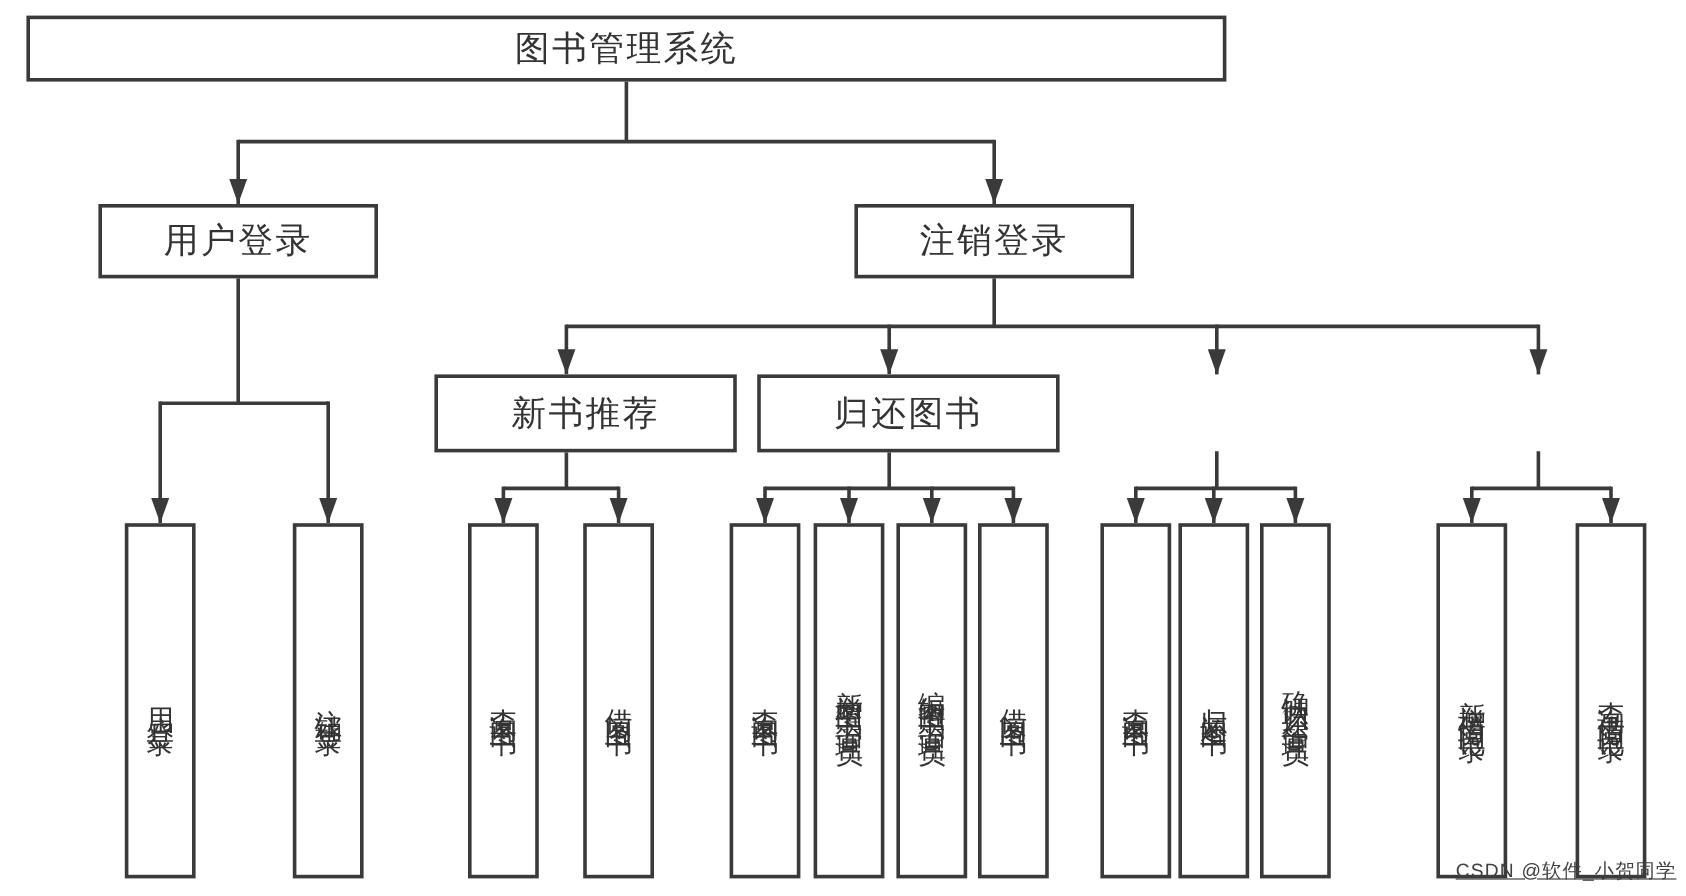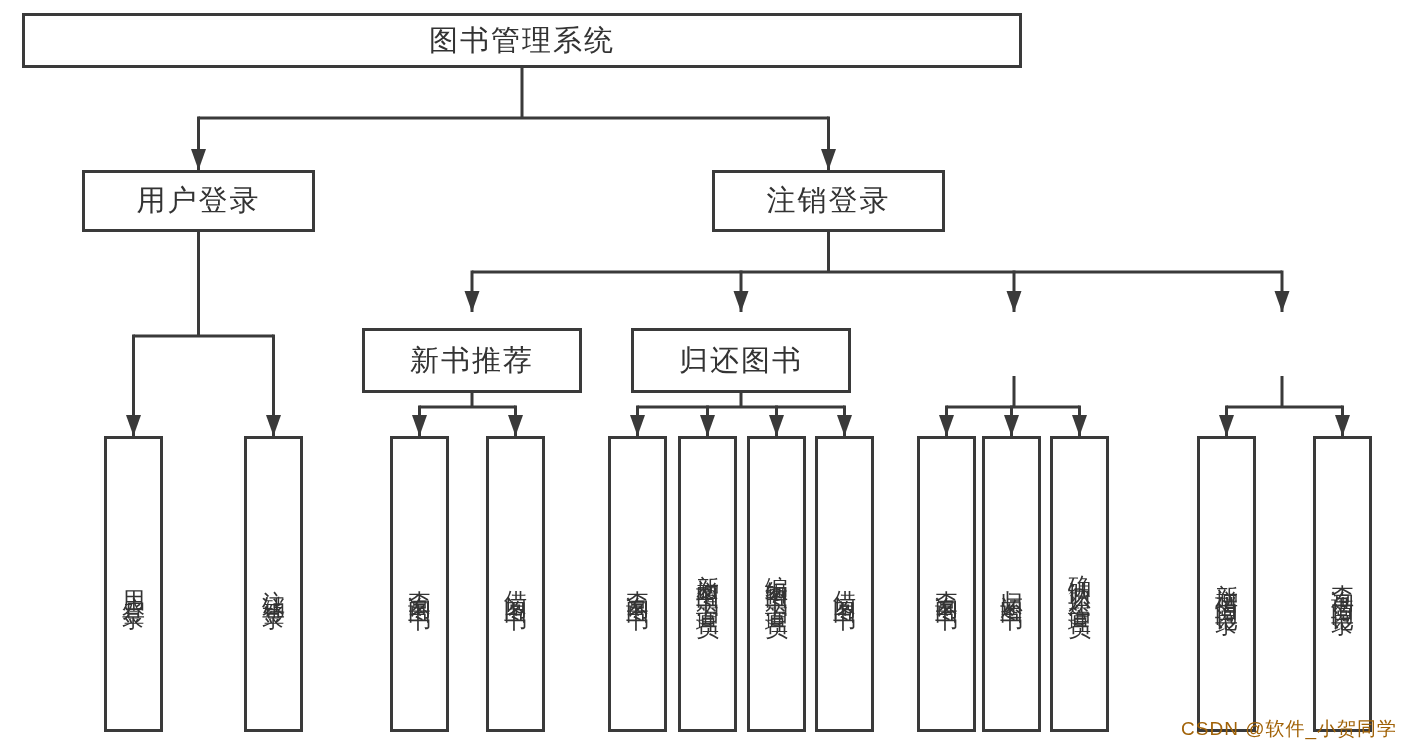--- a/index.html
+++ b/index.html
@@ -8,33 +8,33 @@
     font-family:"Liberation Sans", sans-serif;color:#333333;overflow:hidden;
   }
   .connectors{position:absolute;left:0;top:0;}
   .hnode{
     position:absolute;box-sizing:border-box;background:#ffffff;
     border:3px solid #3a3a3a;display:flex;align-items:center;justify-content:center;
   }
   .hlabel{font-size:29px;letter-spacing:2px;white-space:nowrap;}
   .root-node{left:22px;top:13px;width:1000px;height:55px;}
   .l2{top:170px;width:233px;height:62px;}
-  .l3{top:328px;width:220px;height:65px;}
+  .l3{top:312px;width:252px;height:65px;}
   .leaf{
     position:absolute;top:436px;width:59px;height:296px;box-sizing:border-box;
     background:#ffffff;border:3px solid #3a3a3a;
     display:flex;align-items:center;justify-content:center;
   }
   .vlabel{
     writing-mode:vertical-rl;text-orientation:mixed;
     font-size:23px;line-height:1;letter-spacing:6px;white-space:nowrap;
   }
   .watermark{
-    position:absolute;top:716px;right:8px;font-size:19px;
-    color:#a16207;letter-spacing:1px;white-space:nowrap;
+    position:absolute;top:716px;right:8px;font-size:16px;
+    color:#404040;letter-spacing:1px;white-space:nowrap;text-decoration:underline;
   }
 </style>
 </head>
 <body>
 
 <div class="canvas">
 
   <svg class="connectors" width="1405" height="747" viewBox="0 0 1405 747">
     <defs>
       <marker id="ah" markerUnits="userSpaceOnUse" markerWidth="22" markerHeight="16" refX="21" refY="8" orient="auto">

